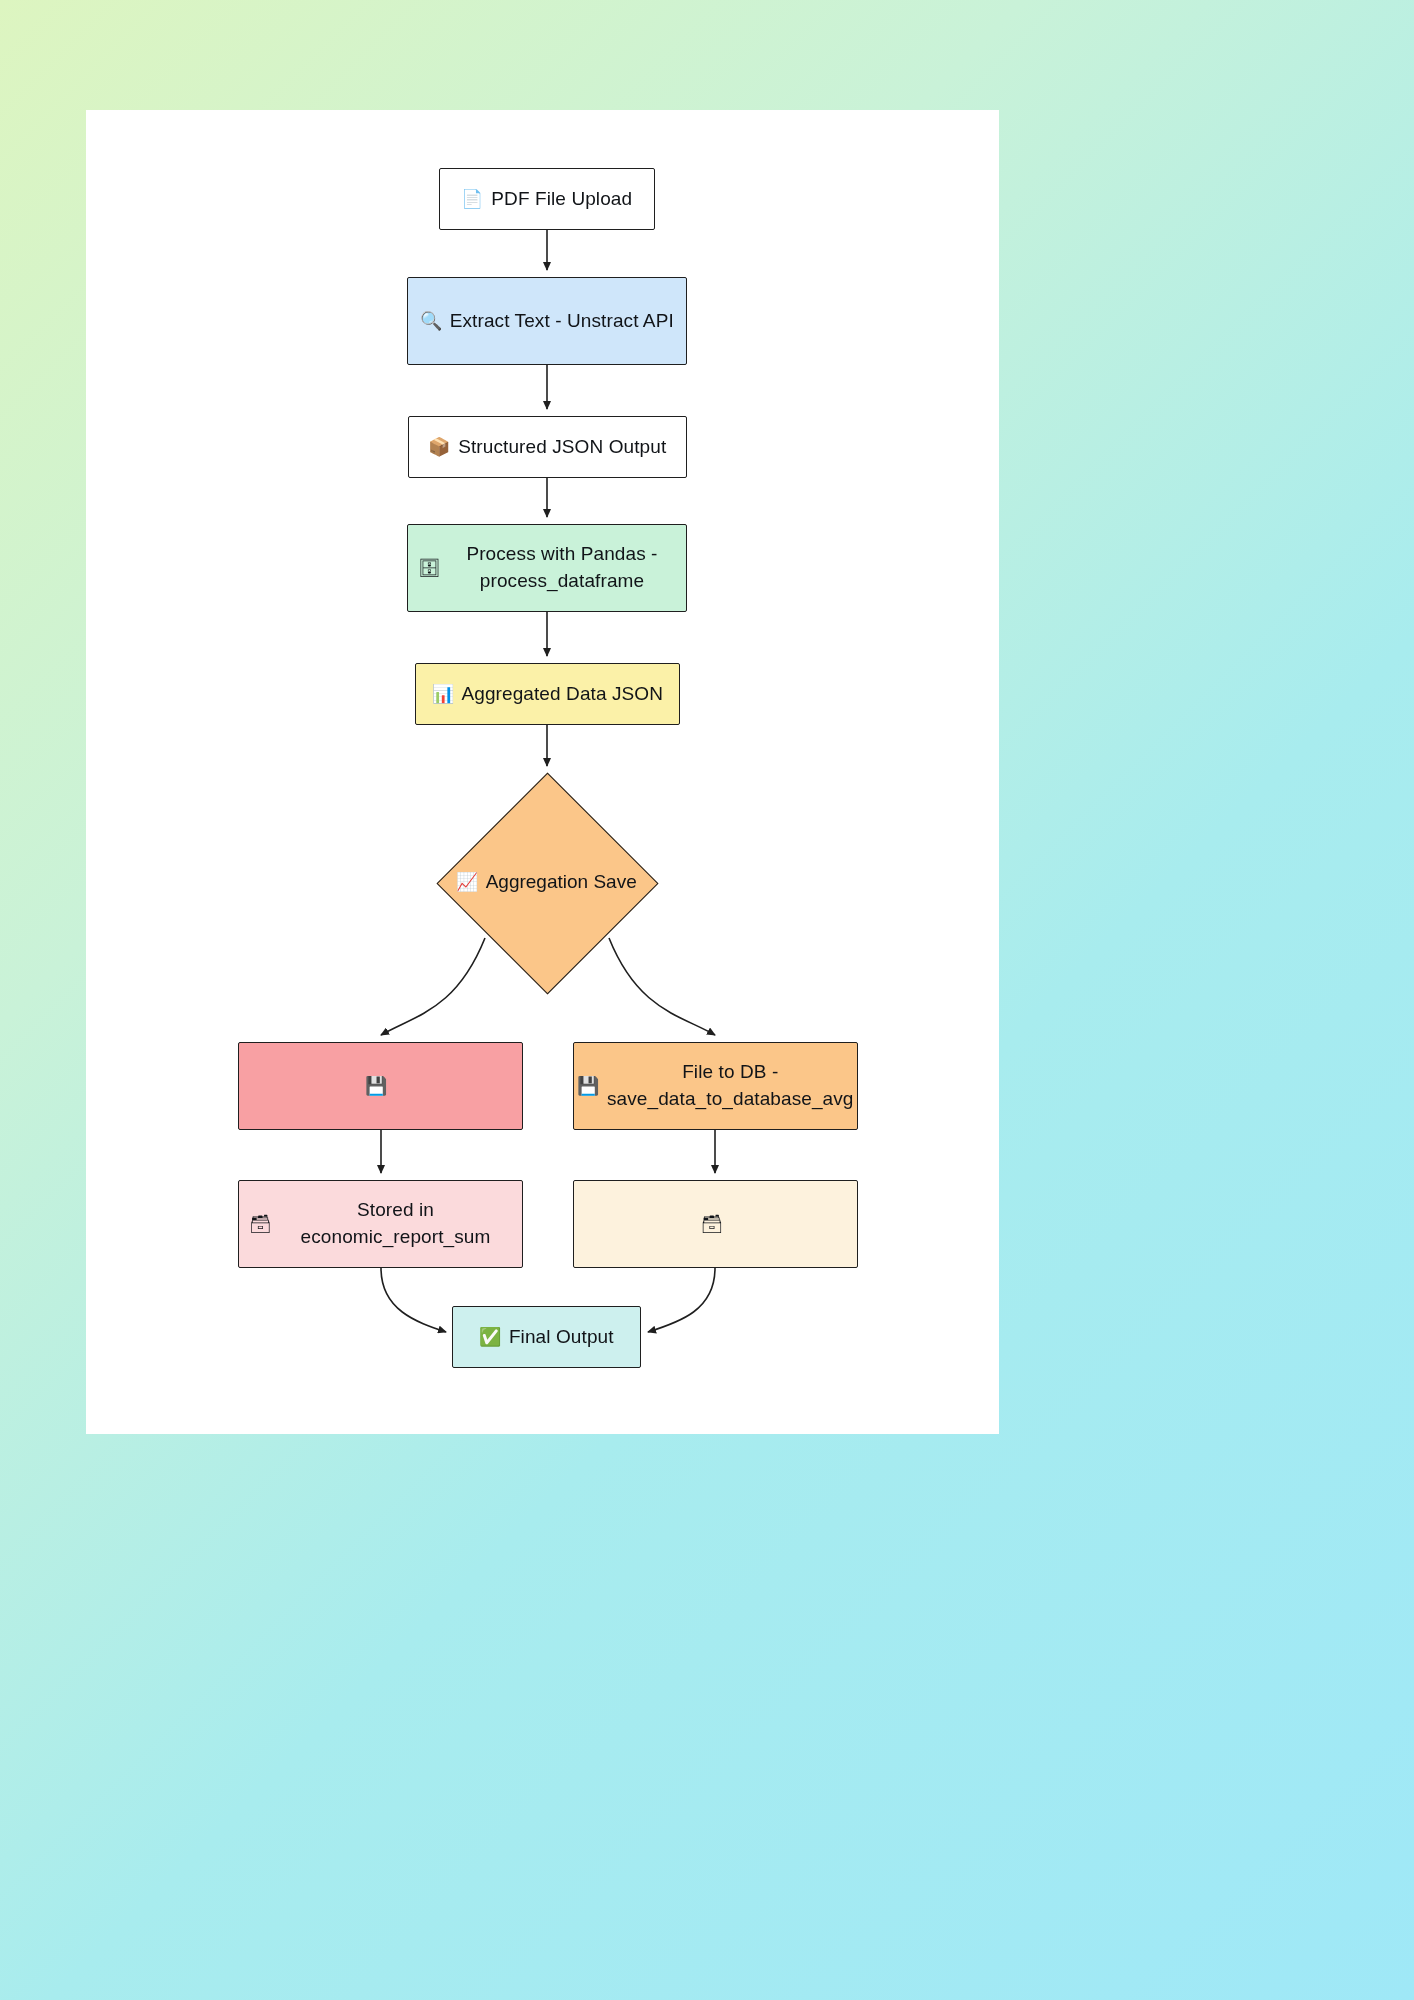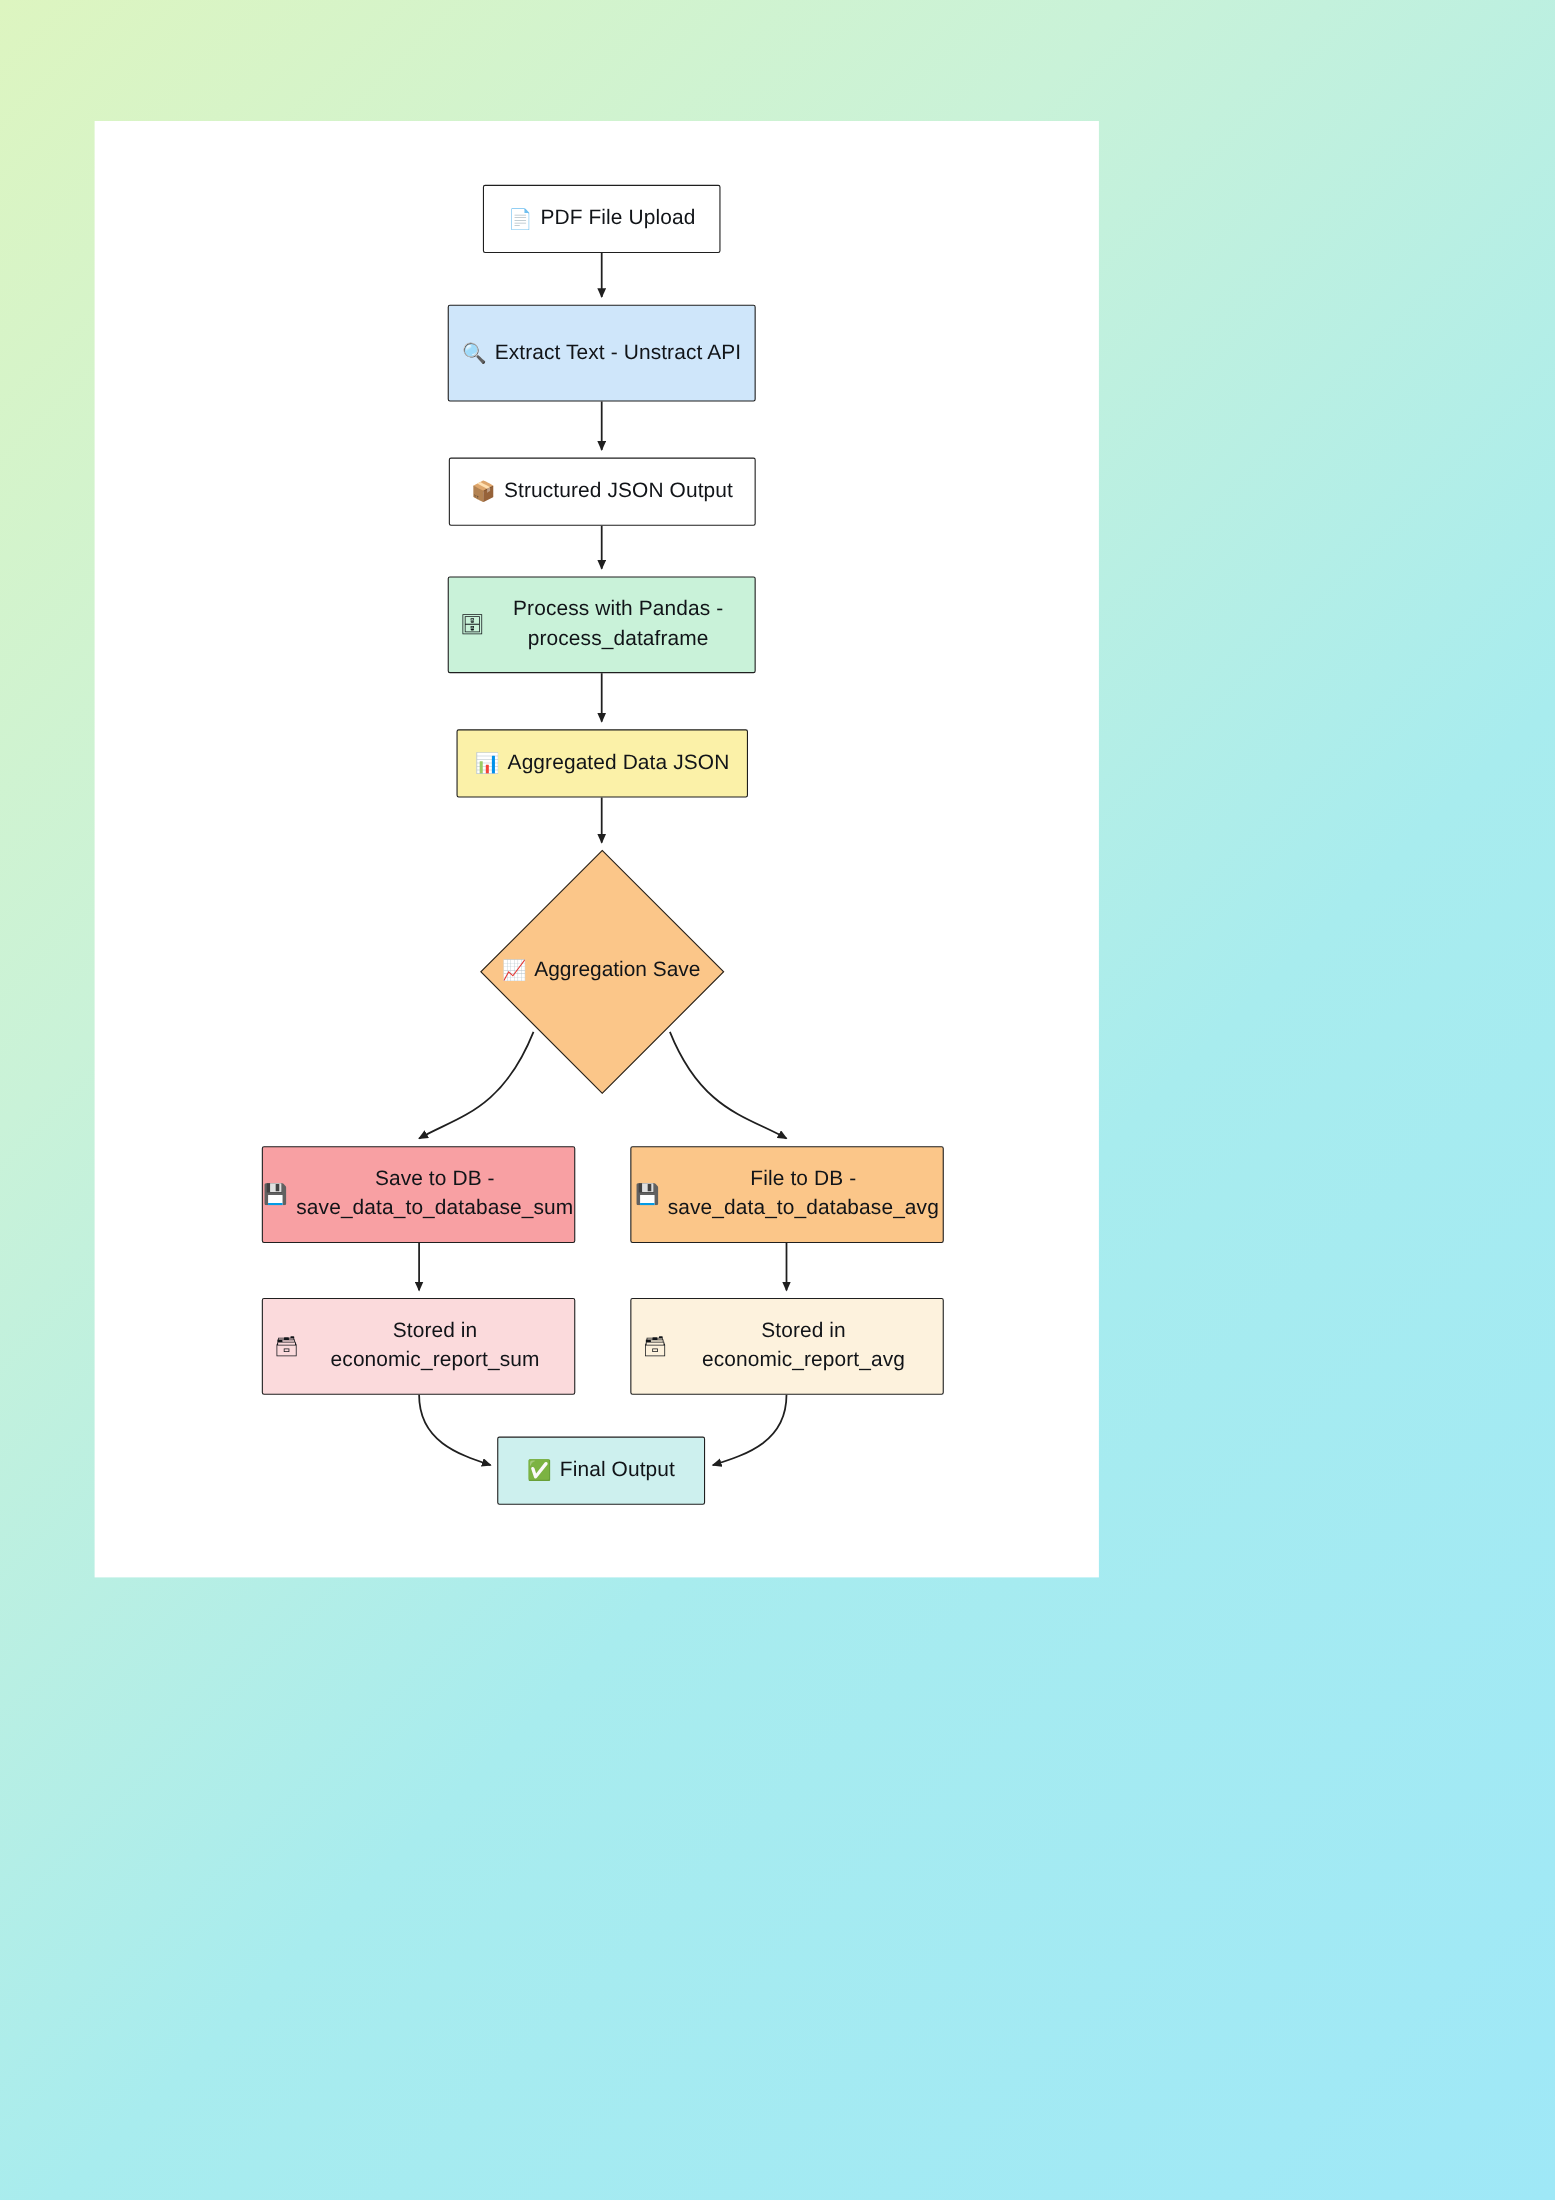--- a/index.html
+++ b/index.html
@@ -153,36 +153,34 @@
       <div class="diamond-wrap" style="left:351px; top:663px; width:219px; height:218px;">
         <div class="diamond-shape"></div>
         <div class="diamond-text">
           <span class="ico">📈</span>
           <span class="lbl">Aggregation Save</span>
         </div>
       </div>
 
       <div class="node" style="left:152px; top:932px; width:285px; height:88px; background:#f8a0a3;">
         <span class="ico">💾</span>
-        <span class="lbl">Save to DB - save_data_to_database_sum</span>
       </div>
 
       <div class="node" style="left:487px; top:932px; width:285px; height:88px; background:#fbc689;">
         <span class="ico">💾</span>
         <span class="lbl">File to DB - save_data_to_database_avg</span>
       </div>
 
       <div class="node" style="left:152px; top:1070px; width:285px; height:88px; background:#fbdadc;">
         <span class="ico">🗃</span>
         <span class="lbl">Stored in economic_report_sum</span>
       </div>
 
       <div class="node" style="left:487px; top:1070px; width:285px; height:88px; background:#fdf2dd;">
         <span class="ico">🗃</span>
-        <span class="lbl">Stored in economic_report_avg</span>
       </div>
 
       <div class="node" style="left:366px; top:1196px; width:189px; height:62px; background:#cdf0ee;">
         <span class="ico">✅</span>
         <span class="lbl">Final Output</span>
       </div>
 
     </div>
   </div>
 </div>

